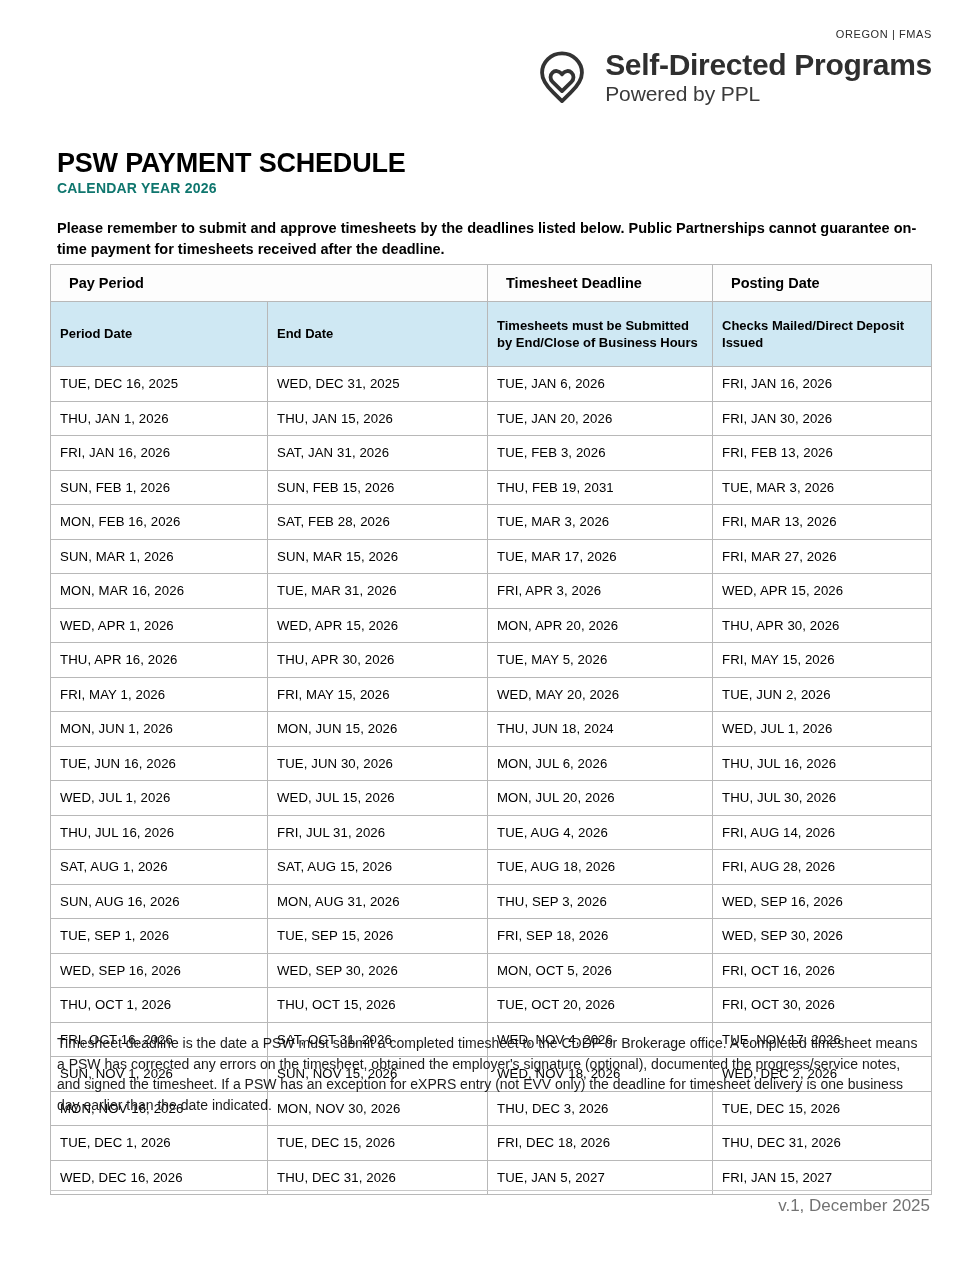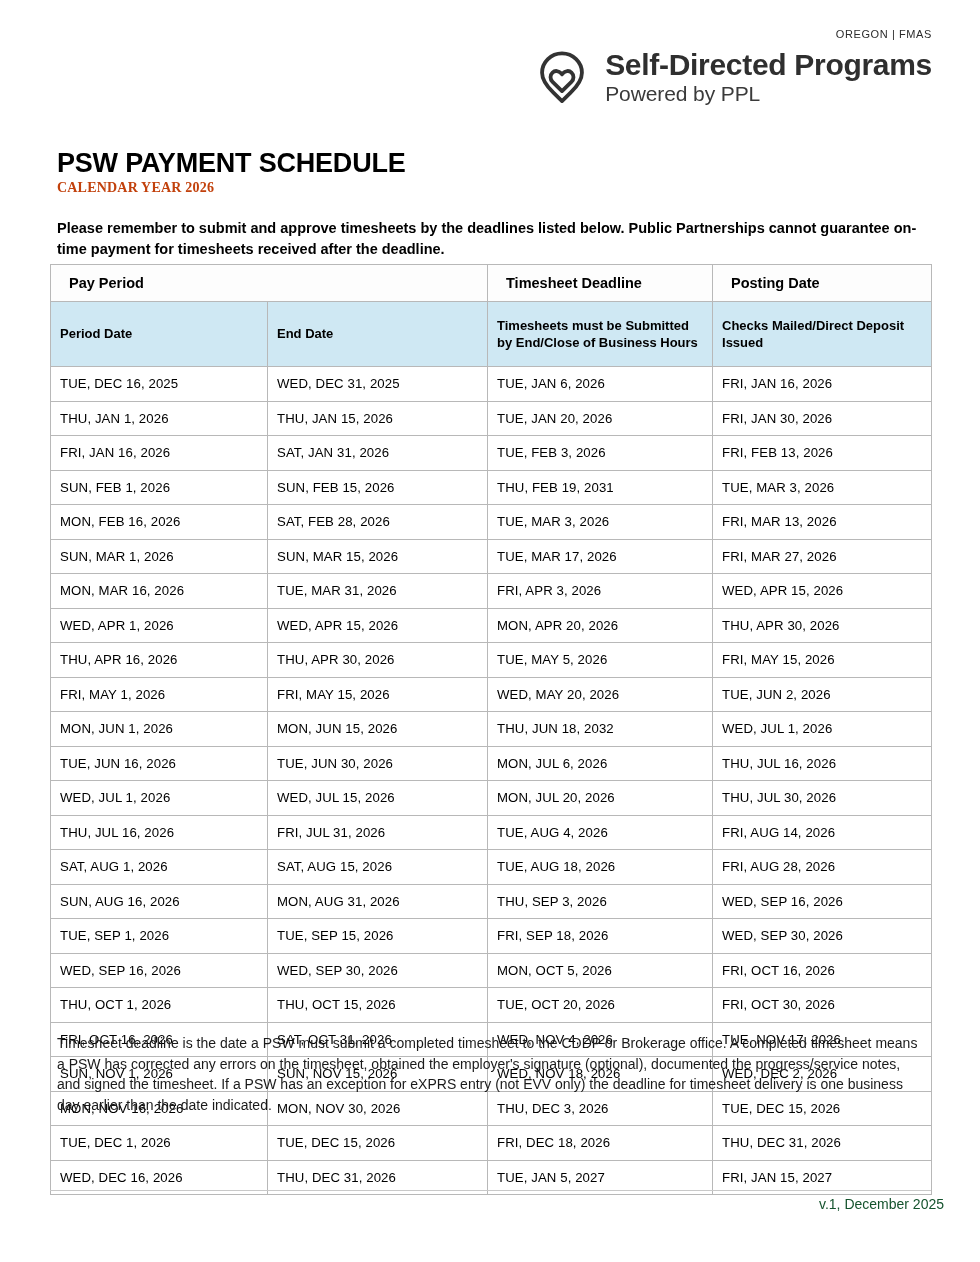--- a/index.html
+++ b/index.html
@@ -77,22 +77,21 @@
     color: #000;
     text-align: center;
   }
   .doc-subtitle {
     position: absolute;
     left: 57px;
     top: 180px;
     font-size: 14px;
     font-weight: bold;
     letter-spacing: 0.2px;
-    color: #c2410c;
-    font-family: Liberation Serif, serif;
+    color: #0f766e;
   }
   .intro {
     position: absolute;
     left: 57px;
     top: 218px;
     width: 872px;
     font-size: 14.5px;
     font-weight: bold;
     line-height: 1.42;
     color: #000;
@@ -160,24 +159,24 @@
   .foot-rule {
     position: absolute;
     left: 50px;
     top: 1190px;
     width: 881px;
     height: 1px;
     background: #c9c9c9;
   }
   .version {
     position: absolute;
-    right: 36px;
+    right: 50px;
     top: 1196px;
-    font-size: 14px;
-    color: #14532d;
+    font-size: 17px;
+    color: #737373;
   }
 </style>
 </head>
 <body>
 
 <div class="page">
 
   <div class="brand-block">
     <div class="brand-eyebrow">OREGON | FMAS</div>
     <div class="brand-row">
@@ -274,21 +273,21 @@
           </tr>
           <tr class="data-row">
             <td>FRI, MAY 1, 2026</td>
             <td>FRI, MAY 15, 2026</td>
             <td>WED, MAY 20, 2026</td>
             <td>TUE, JUN 2, 2026</td>
           </tr>
           <tr class="data-row">
             <td>MON, JUN 1, 2026</td>
             <td>MON, JUN 15, 2026</td>
-            <td>THU, JUN 18, 2032</td>
+            <td>THU, JUN 18, 2024</td>
             <td>WED, JUL 1, 2026</td>
           </tr>
           <tr class="data-row">
             <td>TUE, JUN 16, 2026</td>
             <td>TUE, JUN 30, 2026</td>
             <td>MON, JUL 6, 2026</td>
             <td>THU, JUL 16, 2026</td>
           </tr>
           <tr class="data-row">
             <td>WED, JUL 1, 2026</td>

